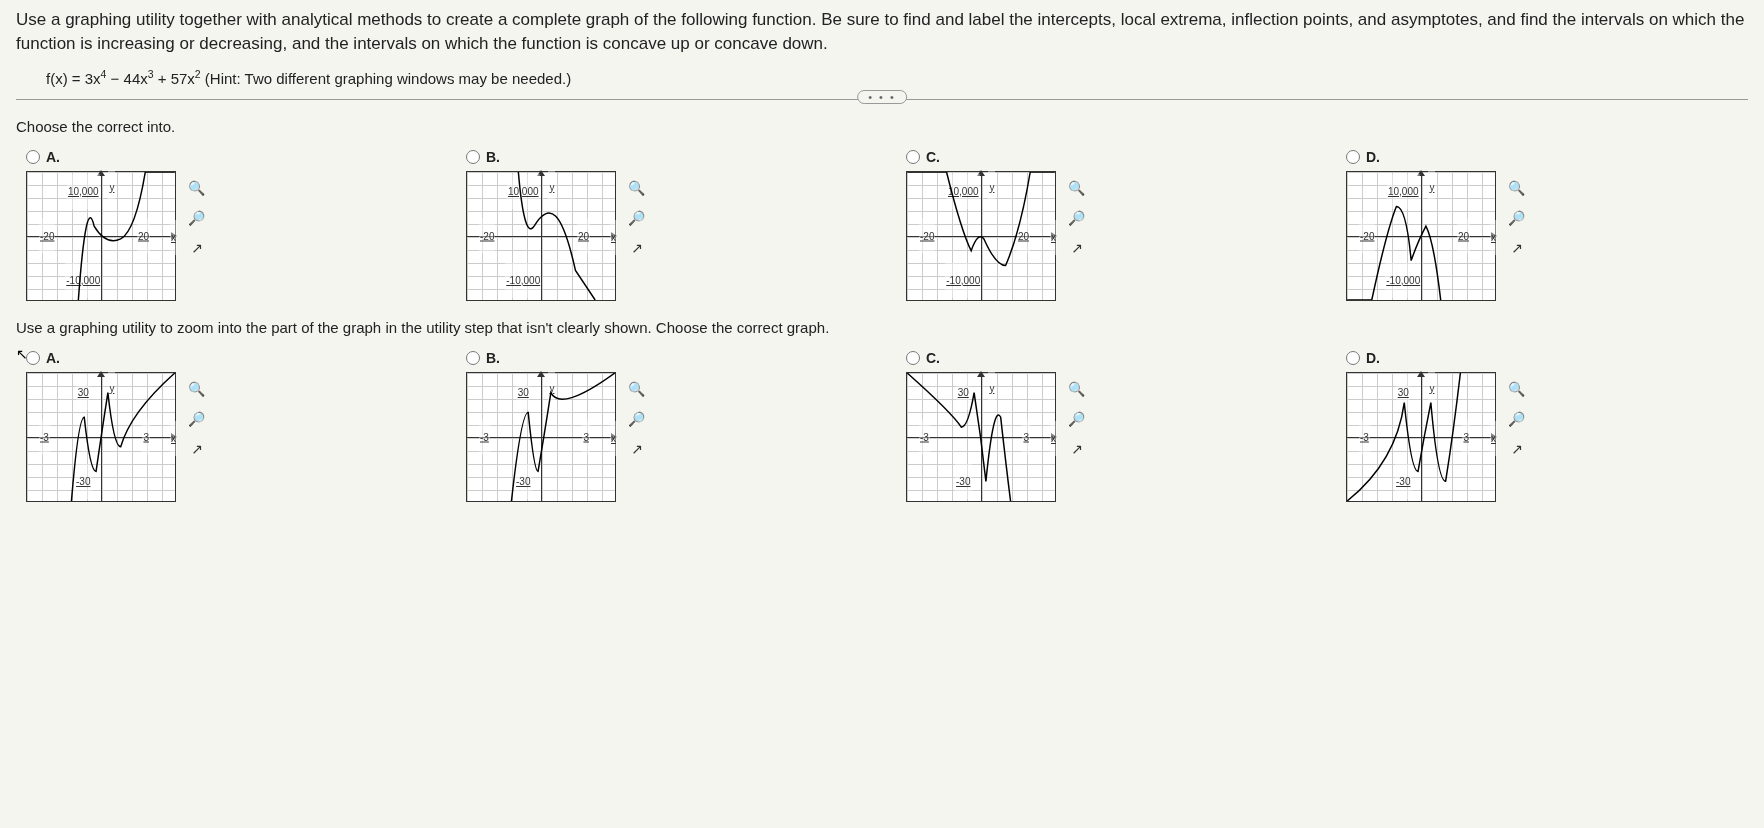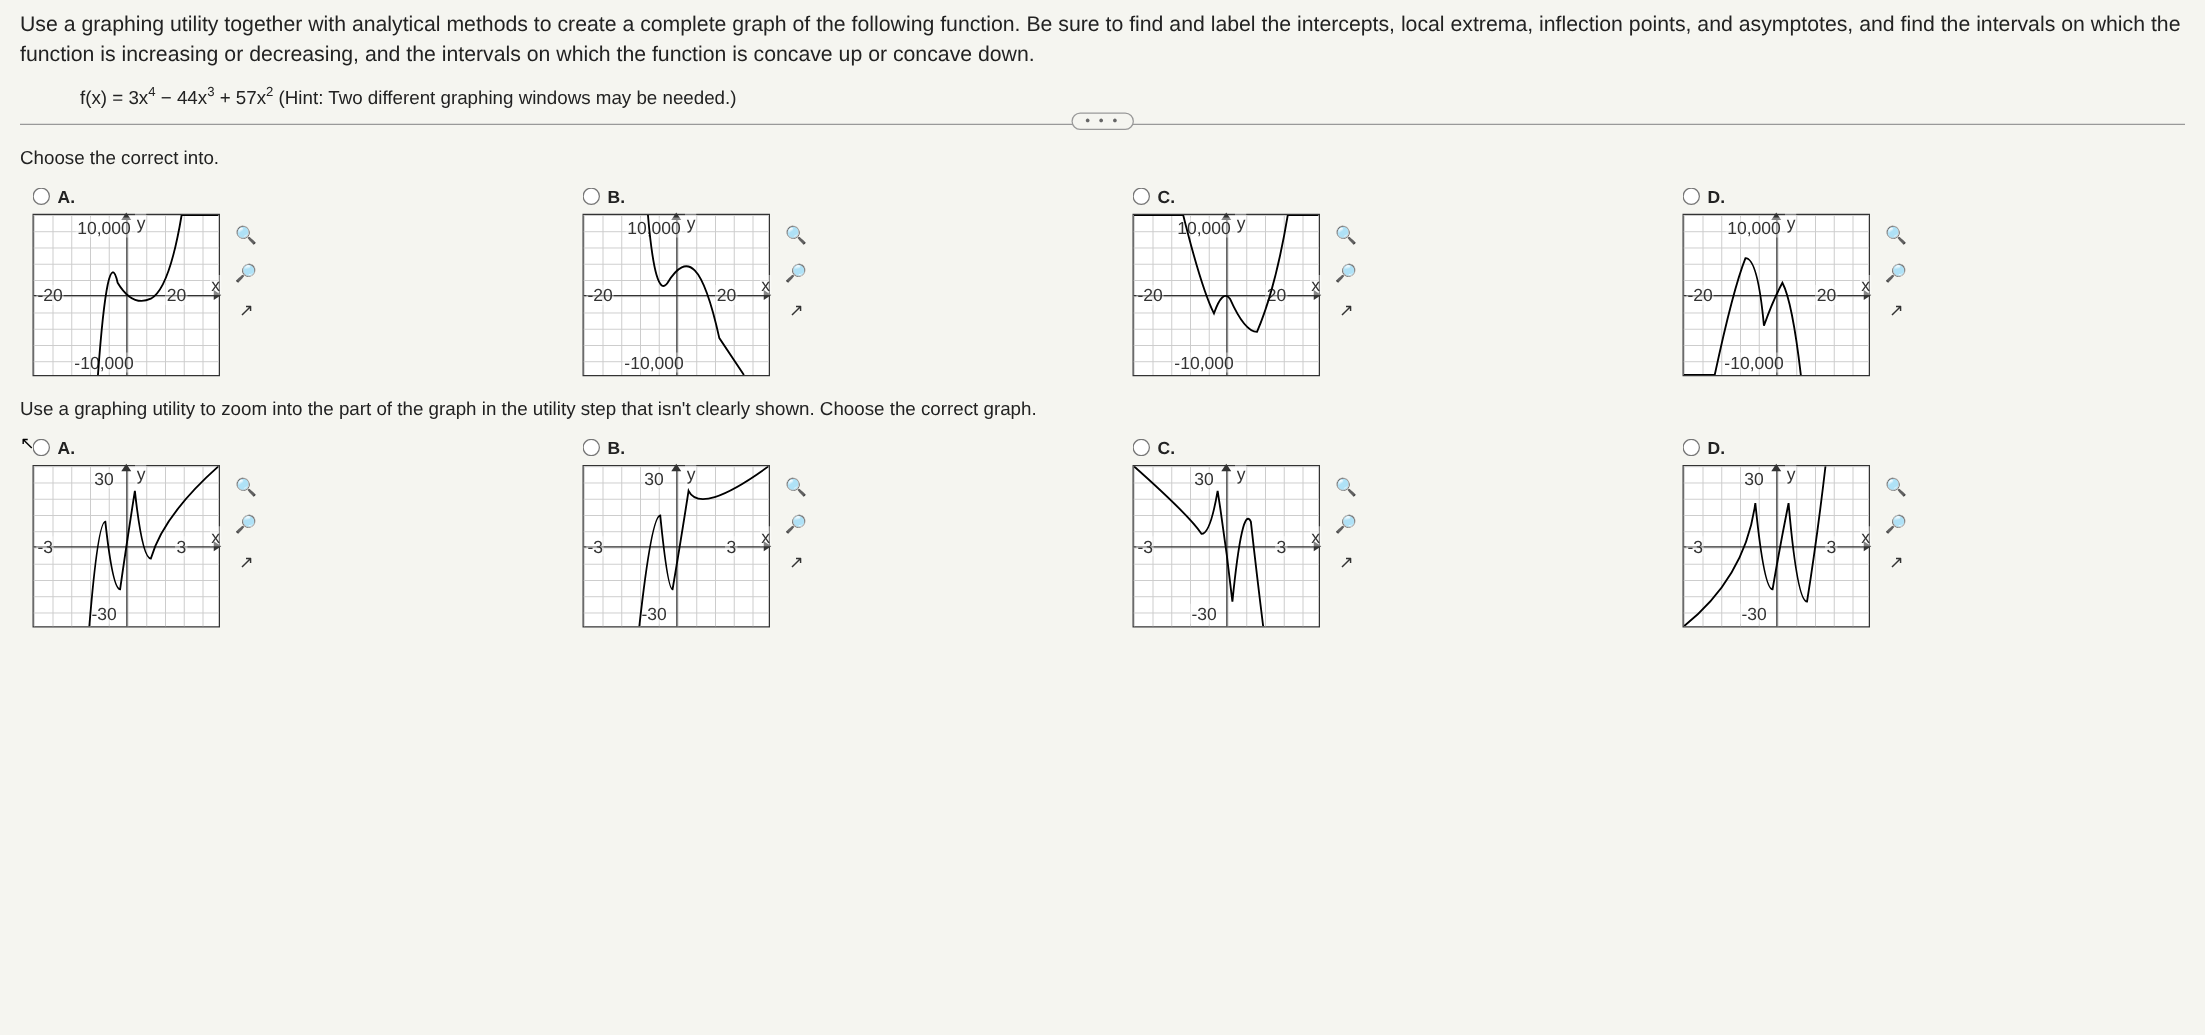--- a/index.html
+++ b/index.html
@@ -10,21 +10,21 @@
       padding: 8px 16px;
       width: 1764px;
     }
     .problem-text {
       font-size: 17px;
       line-height: 1.4;
       margin-bottom: 12px;
     }
     .formula {
       font-size: 15px;
-      margin: 10px 0 10px 48px;
+      margin: 10px 0 10px 30px;
     }
     .formula sup { font-size: 0.7em; }
     .divider {
       border: none;
       border-top: 1px solid #999;
       margin: 12px 0;
       position: relative;
     }
     .ellipsis-pill {
       position: absolute;
@@ -106,28 +106,29 @@
     .graph-box .arrow-y {
       position: absolute;
       left: 50%;
       top: -6px;
       transform: translateX(-50%);
       border: 4px solid transparent;
       border-bottom: 6px solid #333;
     }
     .graph-box .lbl {
       position: absolute;
-      font-size: 14px;
+      font-size: 10px;
       color: #333;
       background: rgba(255,255,255,0.4);
-      padding: 0 1px;
+      padding: 12px 1px;
+      text-decoration: underline;
     }
     .graph-box .lbl-top { top: 2px; left: 38%; transform: translateX(-50%); }
     .graph-box .lbl-bot { bottom: 2px; left: 38%; transform: translateX(-50%); }
-    .graph-box .lbl-left { left: 2px; top: 50%; transform: translateY(-50%); }
+    .graph-box .lbl-left { left: 12px; top: 50%; transform: translateY(-50%); }
     .graph-box .lbl-right { right: 25px; top: 50%; transform: translateY(-50%); }
     .graph-box .lbl-y { top: -2px; left: 55%; }
     .graph-box .lbl-x { right: -2px; top: 38%; }
     .graph-box svg {
       position: absolute;
       inset: 0;
       width: 100%;
       height: 100%;
       pointer-events: none;
     }

